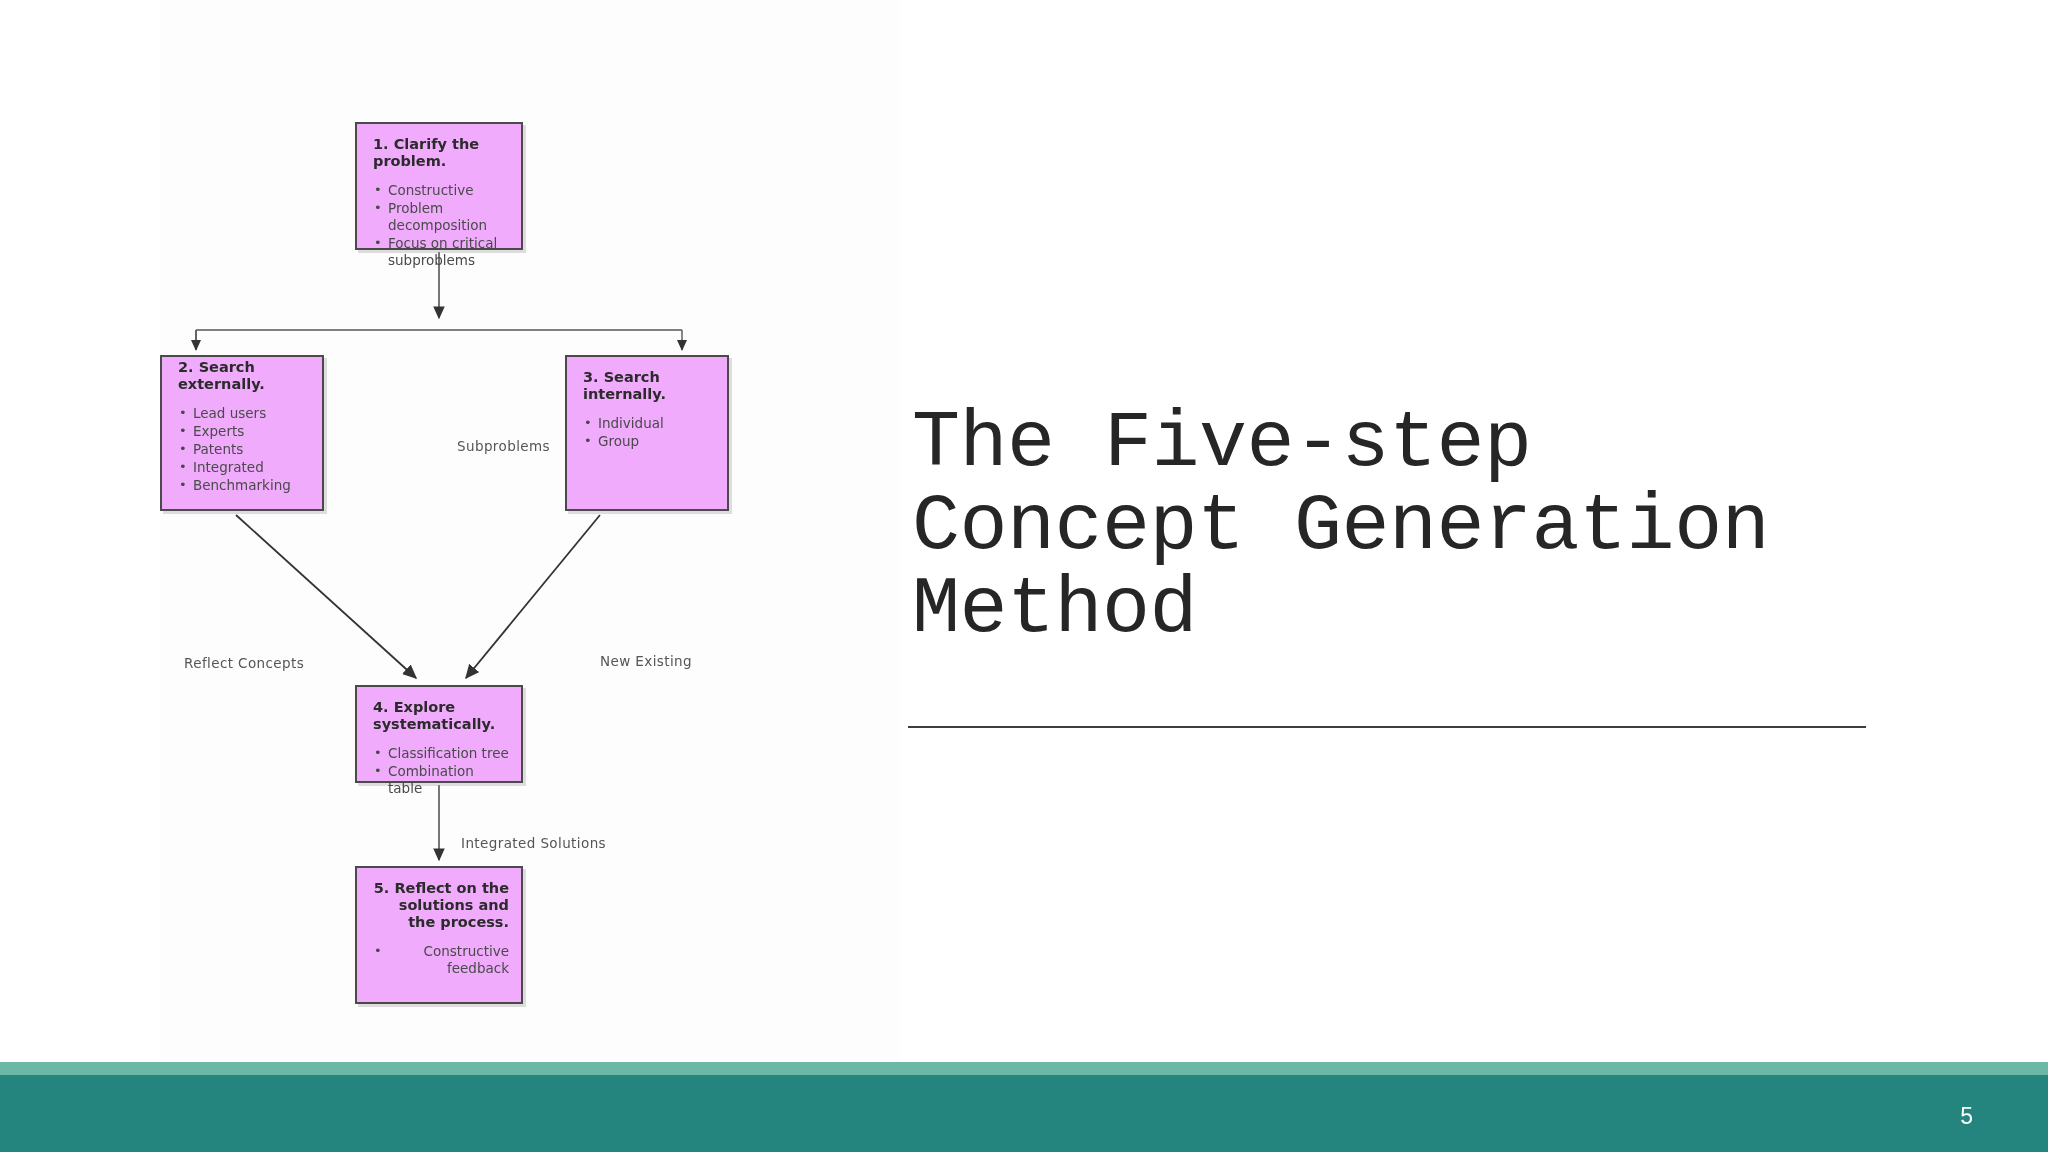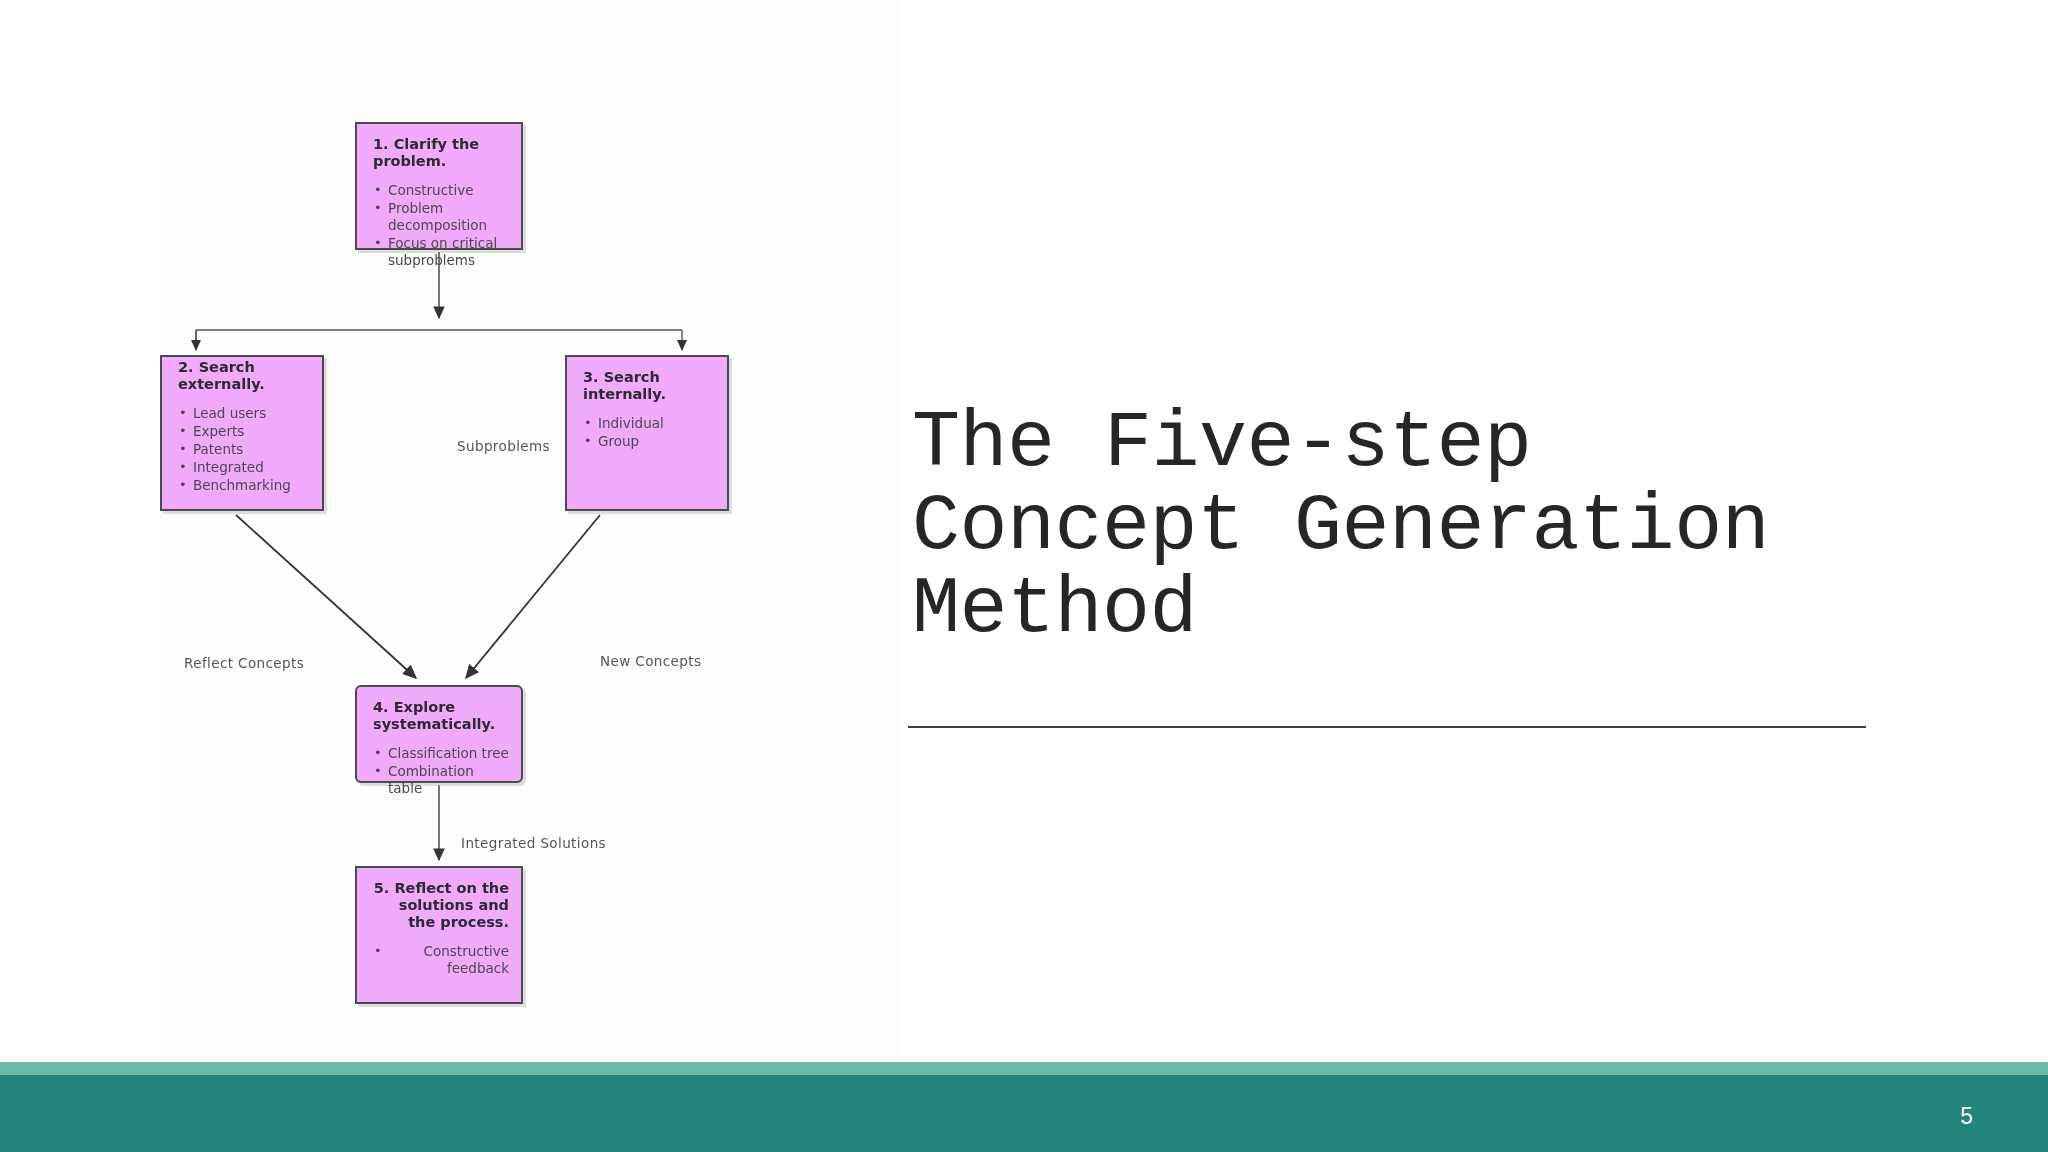--- a/index.html
+++ b/index.html
@@ -87,21 +87,21 @@
     font-size: 13.5px;
     color: #555555;
     letter-spacing: 0.4px;
     white-space: nowrap;
   }
 
   
   #box1 { left: 195px;  top: 122px; width: 168px; height: 128px; padding: 12px 14px 0 16px; }
   #box2 { left: 0px;    top: 355px; width: 164px; height: 156px; padding: 2px 12px 0 16px; }
   #box3 { left: 405px;  top: 355px; width: 164px; height: 156px; padding: 12px 12px 0 16px; }
-  #box4 { left: 195px;  top: 685px; width: 168px; height: 98px;  padding: 12px 12px 0 16px; border-radius: 6px; }
+  #box4 { left: 195px;  top: 685px; width: 168px; height: 98px;  padding: 12px 12px 0 16px; }
   #box5 { left: 195px;  top: 866px; width: 168px; height: 138px; padding: 12px 12px 0 16px; text-align: right; }
 
   #lbl-subproblems        { left: 297px; top: 438px; }
   #lbl-existing-concepts  { left: 24px;  top: 655px; }
   #lbl-new-concepts       { left: 440px; top: 653px; }
   #lbl-integrated         { left: 301px; top: 835px; }
 
   
   .title-block {
     position: absolute;
@@ -231,21 +231,21 @@
     solutions and
     the process.</div>
       <ul class="node-list">
         <li>Constructive
 feedback</li>
       </ul>
     </div>
 
     <div class="edge-label" id="lbl-subproblems">Subproblems</div>
     <div class="edge-label" id="lbl-existing-concepts">Reflect Concepts</div>
-    <div class="edge-label" id="lbl-new-concepts">New Concepts</div>
+    <div class="edge-label" id="lbl-new-concepts">New Existing</div>
     <div class="edge-label" id="lbl-integrated">Integrated Solutions</div>
   </div>
 
   <div class="title-block">
     <h1 class="slide-title">
       <span>The Five-step</span><br>
       <span>Concept Generation</span><br>
       <span>Method</span>
     </h1>
   </div>

